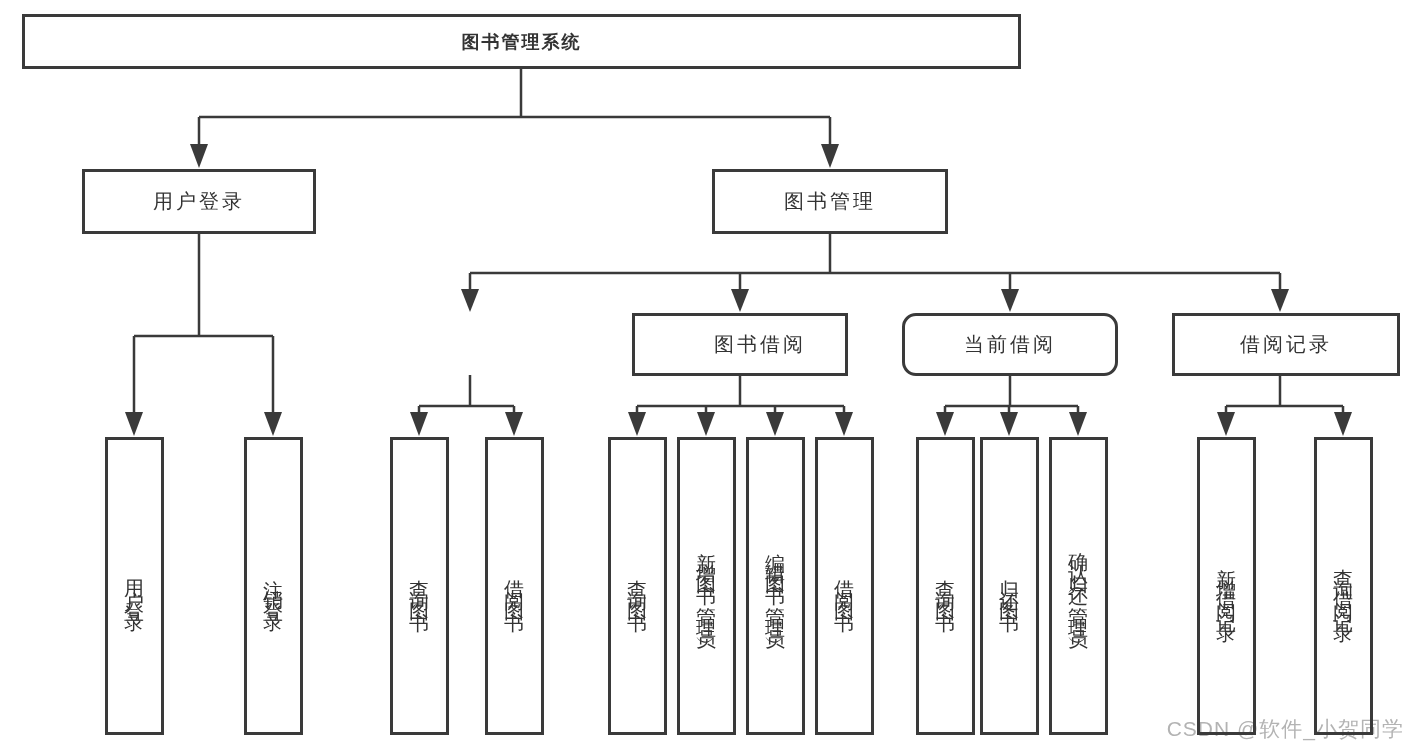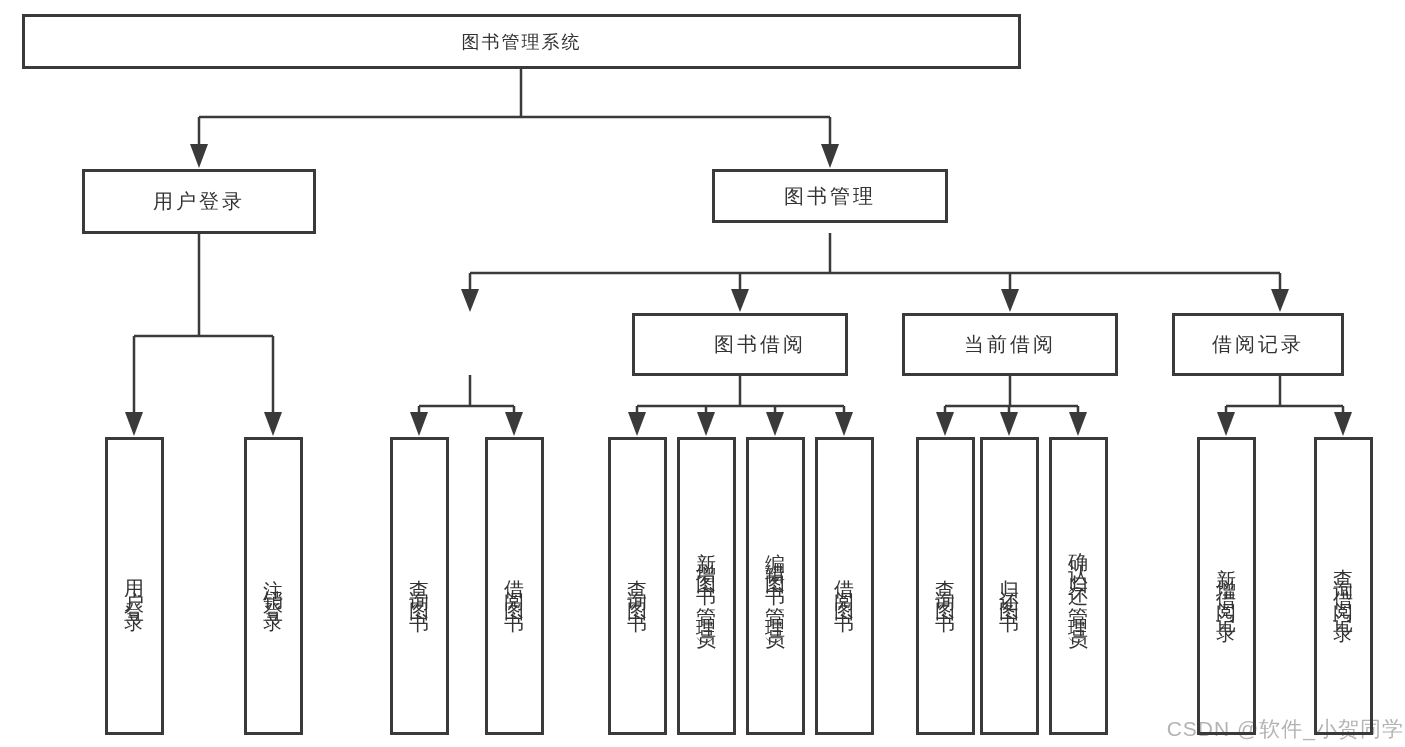--- a/index.html
+++ b/index.html
@@ -25,21 +25,21 @@
   .connectors polygon{fill:var(--line);stroke:none;}
   .hbox{
     position:absolute;
     border:3px solid var(--line);
     background:var(--bg);
     display:flex;align-items:center;justify-content:center;
     color:var(--text);
     font-size:20px;letter-spacing:3px;
     white-space:nowrap;
   }
-  .hbox.root{font-size:18px;letter-spacing:2px;}
+  .hbox.root{font-size:18px;letter-spacing:2px;font-weight:bold;}
   .vbox{
     position:absolute;
     border:3px solid var(--line);
     background:var(--bg);
     display:flex;align-items:center;justify-content:center;
     top:437px;height:298px;width:59px;
   }
   .vbox span{
     writing-mode:vertical-rl;
     text-orientation:mixed;
@@ -100,31 +100,31 @@
     <polygon points="1334,412 1352,412 1343,436"></polygon>
   </svg>
 
   <div class="hbox root" style="left:22px;top:14px;width:999px;height:55px;">
     <span>图书管理系统</span>
   </div>
 
   <div class="hbox" style="left:82px;top:169px;width:234px;height:65px;">
     <span>用户登录</span>
   </div>
-  <div class="hbox" style="left:712px;top:169px;width:236px;height:54px;">
+  <div class="hbox" style="left:712px;top:169px;width:236px;height:65px;">
     <span>图书管理</span>
   </div>
 
   <div class="hbox" style="left:632px;top:313px;width:216px;height:63px;padding-left:40px;">
     <span>图书借阅</span>
   </div>
-  <div class="hbox" style="left:902px;top:313px;width:216px;height:63px;">
+  <div class="hbox" style="left:902px;top:313px;width:216px;height:63px;border-radius:14px;">
     <span>当前借阅</span>
   </div>
-  <div class="hbox" style="left:1172px;top:313px;width:172px;height:63px;">
+  <div class="hbox" style="left:1172px;top:313px;width:228px;height:63px;">
     <span>借阅记录</span>
   </div>
 
   <div class="vbox" style="left:105px;">
     <span>用户登录</span>
   </div>
   <div class="vbox" style="left:244px;">
     <span>注销登录</span>
   </div>
 

